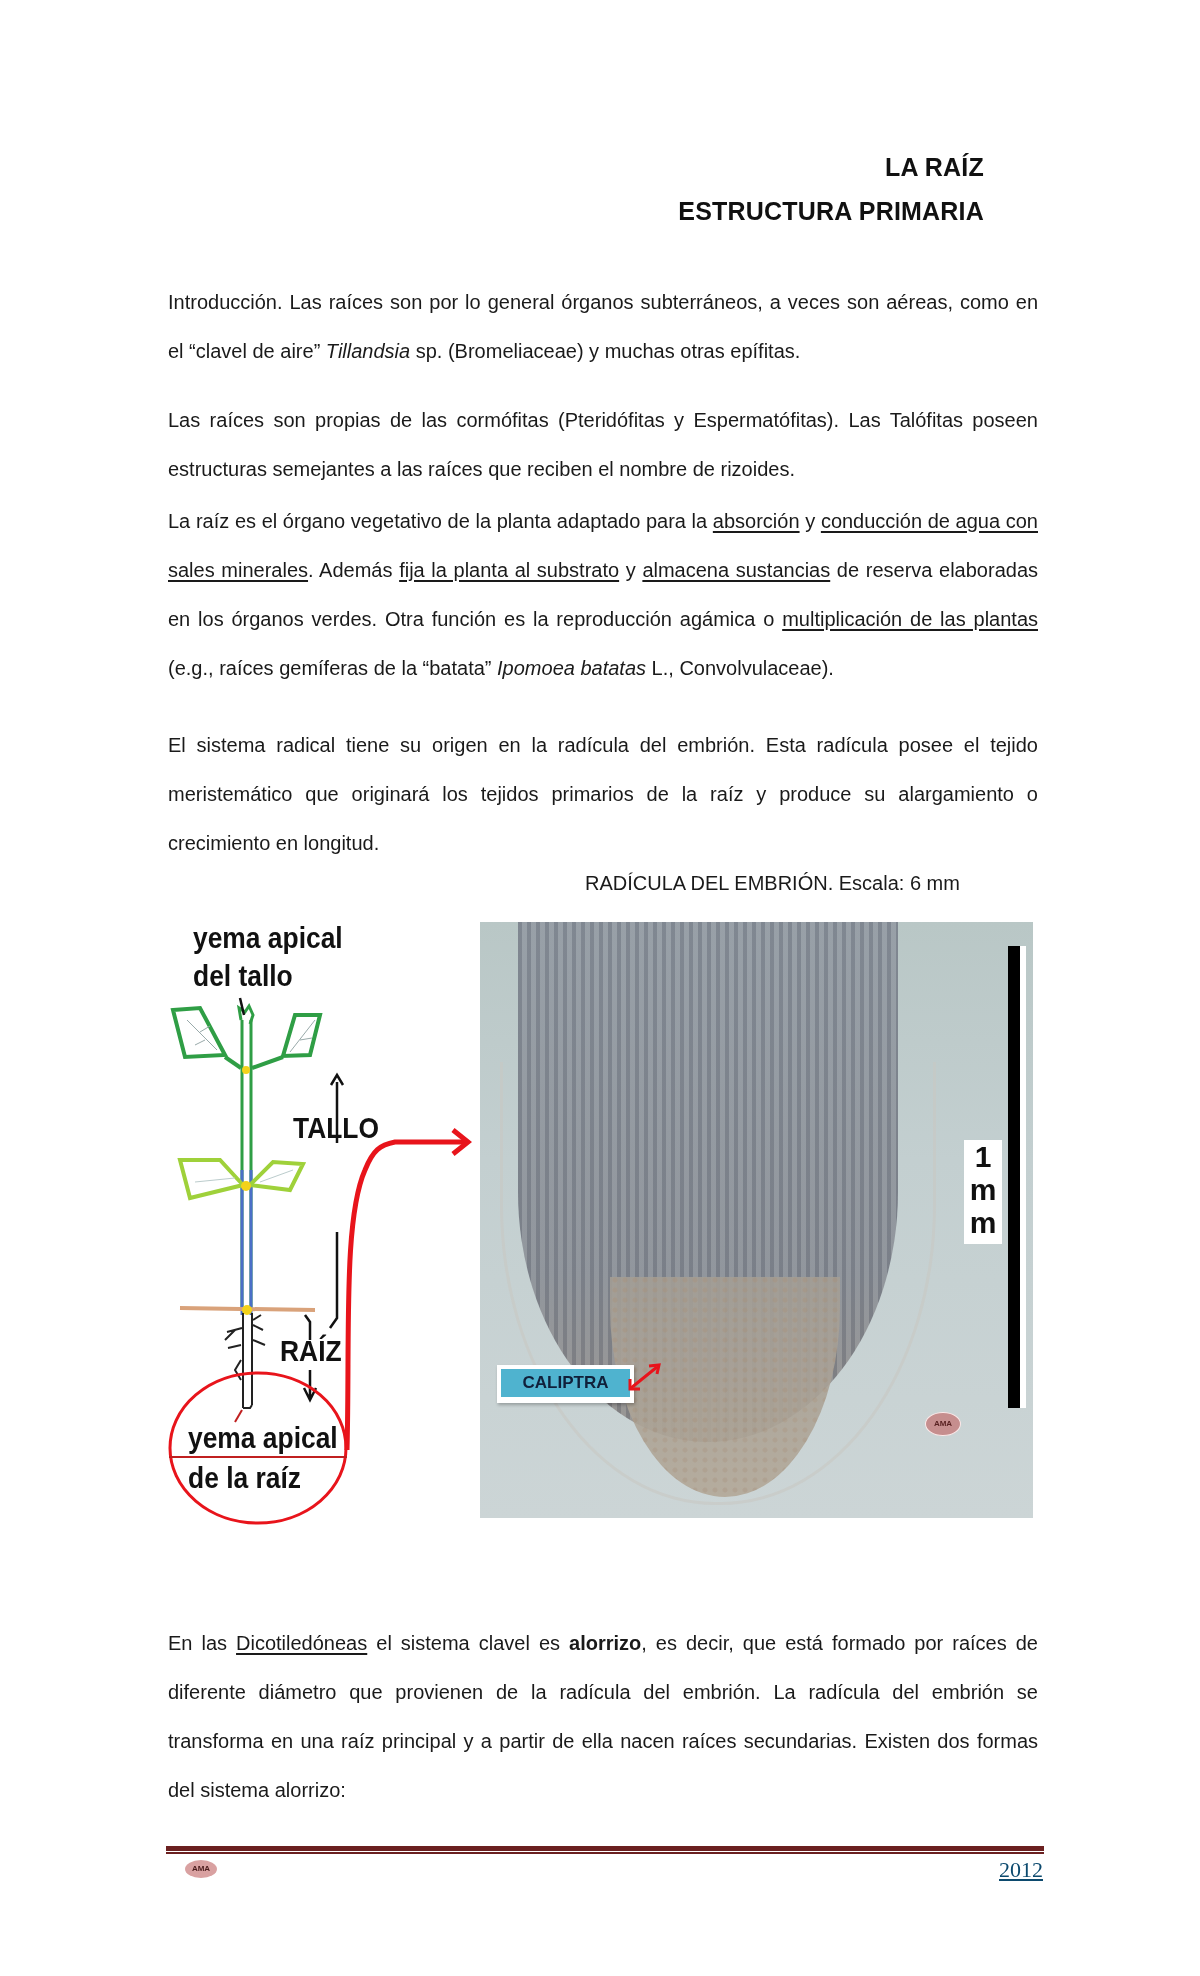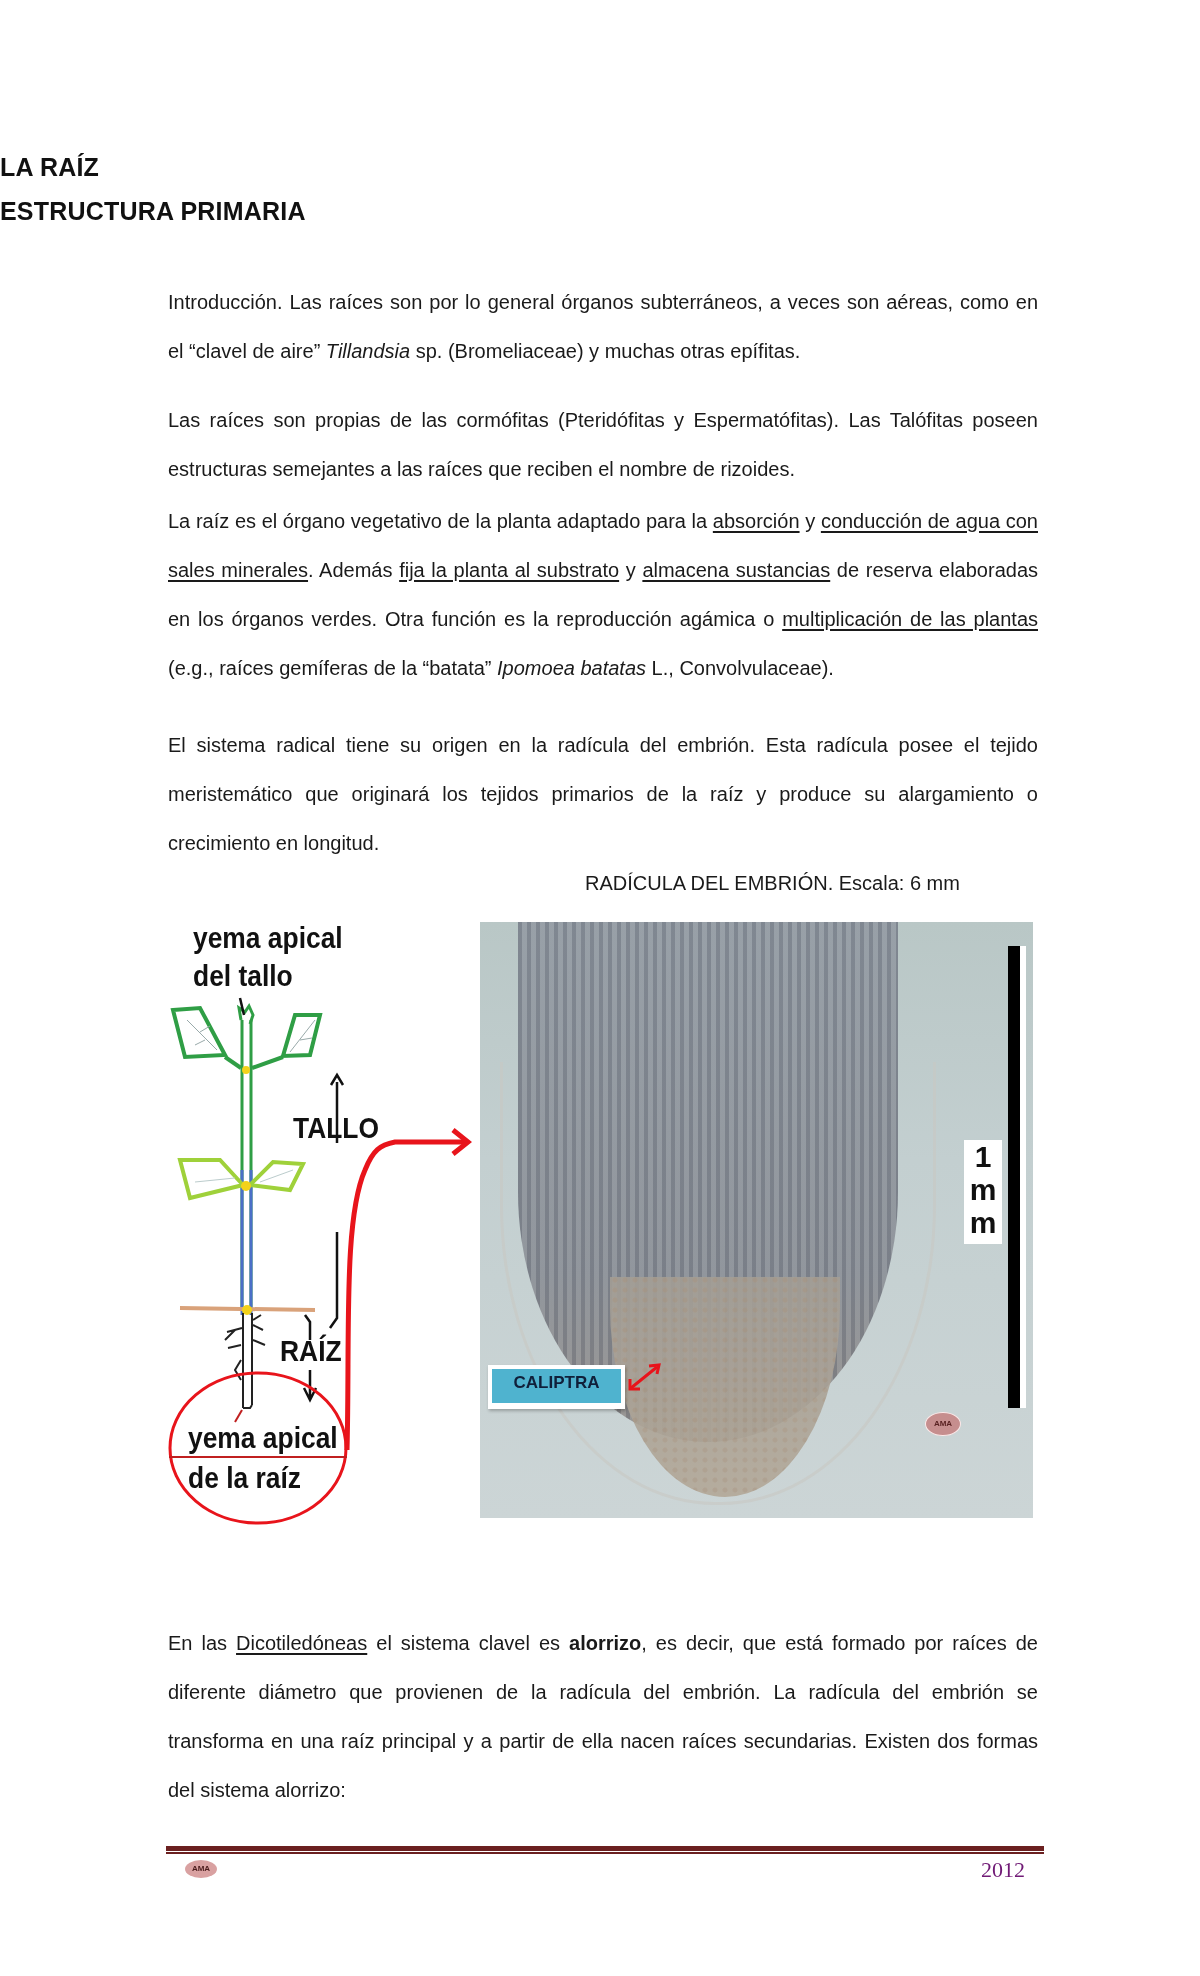--- a/index.html
+++ b/index.html
@@ -1,19 +1,19 @@
 <!DOCTYPE html>
 <html><head>
 <meta charset="utf-8">
 <style>
   html, body { margin: 0; padding: 0; background: #ffffff; }
   body { width: 1200px; height: 1976px; position: relative; overflow: hidden;
          font-family: "Liberation Sans", sans-serif; color: #111; }
   .page { position: absolute; left: 0; top: 0; width: 1200px; height: 1976px; }
-  .title { position: absolute; left: 0; width: 984px; text-align: left;
+  .title { position: absolute; left: 0; width: 984px; text-align: right;
            font-weight: bold; font-size: 25px; letter-spacing: 0.2px; }
   .para { position: absolute; left: 168px; width: 870px; font-size: 20px;
           line-height: 49px; text-align: justify; color: #1a1a1a; }
   .para u { text-decoration: underline; text-underline-offset: 3px; }
   .caption { position: absolute; left: 585px; top: 872px; font-size: 20px; color: #1a1a1a; }
 
   
   .diagram { position: absolute; left: 165px; top: 920px; width: 320px; height: 610px; }
   .diagram svg { position: absolute; left: 0; top: 0; }
   .dlabel { position: absolute; font-weight: bold; color: #111; font-size: 30px; line-height: 36px;
@@ -32,36 +32,36 @@
                        linear-gradient(180deg, #a39e96 0%, #b3a898 100%);
            opacity: 0.9; }
   .photo .halo { position: absolute; left: 20px; top: 140px; width: 430px; height: 440px;
            border-radius: 0 0 215px 215px / 0 0 300px 300px;
            border: 3px solid rgba(200,200,195,0.6); border-top: none; }
   .scalebar { position: absolute; left: 528px; top: 24px; width: 12px; height: 462px; background: #000;
               box-shadow: 6px 0 0 #ffffff; }
   .scalebox { position: absolute; left: 484px; top: 218px; width: 38px; height: 104px; background: #fff;
               font-weight: bold; font-size: 30px; line-height: 33px; text-align: center; color: #111; }
   .scalebox span { display: block; }
-  .caliptra { position: absolute; left: 8px; top: 443px; width: 137px; height: 44px; background: #fff;
+  .caliptra { position: absolute; left: 17px; top: 443px; width: 137px; height: 38px; background: #fff;
               box-shadow: 1px 2px 3px rgba(0,0,0,0.25); }
   .caliptra-inner { position: absolute; left: 4px; top: 4px; right: 4px; bottom: 6px; background: #4fb3cf;
               font-weight: bold; font-size: 17px; line-height: 28px; text-align: center; color: #10203a; }
   .ama-stamp { position: absolute; left: 445px; top: 490px; width: 34px; height: 22px; border-radius: 50%;
                background: #c68e8e; border: 1.5px solid #fbe9e9; font-size: 8px; line-height: 22px;
                text-align: center; color: #5a2323; font-weight: bold; }
 
   
   .footer-line1 { position: absolute; left: 166px; top: 1846px; width: 878px; height: 5px; background: #6b2020; }
   .footer-line2 { position: absolute; left: 166px; top: 1852px; width: 878px; height: 1.5px; background: #6b2020; }
   .footer-logo { position: absolute; left: 185px; top: 1860px; width: 32px; height: 18px; border-radius: 50%;
                  background: #d9a1a1; font-size: 8px; line-height: 18px; text-align: center; color: #4a1b1b;
                  font-weight: bold; }
-  .footer-year { position: absolute; right: 175px; top: 1857px; font-family: "Liberation Serif", serif;
-                 font-size: 22px; color: #701a75; }
+  .footer-year { position: absolute; right: 157px; top: 1857px; font-family: "Liberation Serif", serif;
+                 font-size: 22px; color: #0c4a6e; text-decoration: underline; }
 </style>
 </head>
 <body>
 
 <div class="page">
 
   <div class="title" style="top:153px;">LA RAÍZ</div>
   <div class="title" style="top:197px;">ESTRUCTURA PRIMARIA</div>
 
   <div class="para" style="top:278px;">

